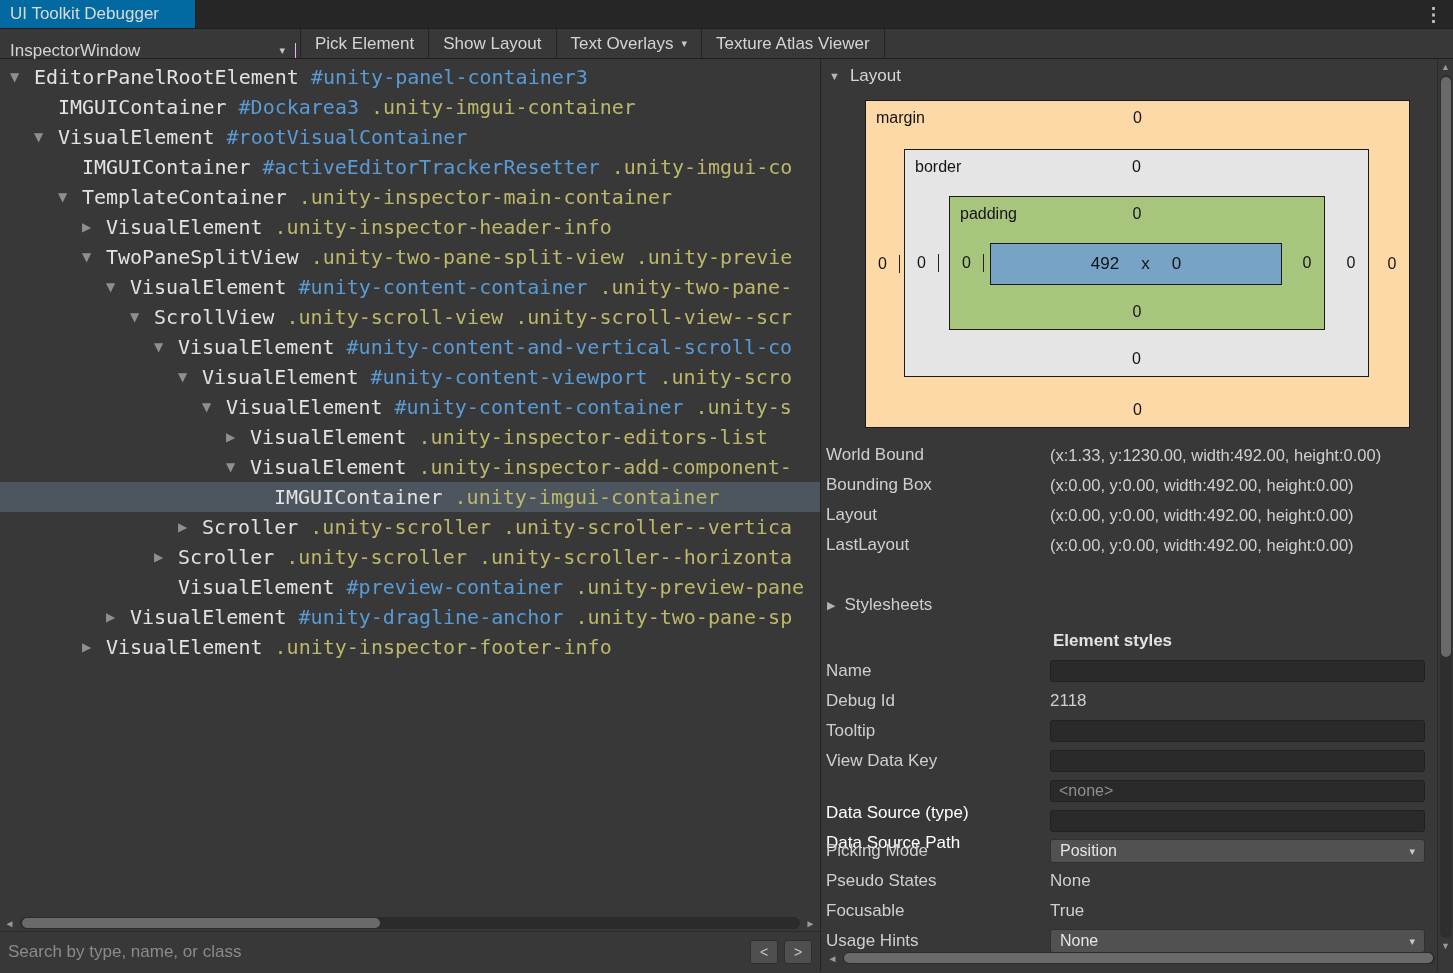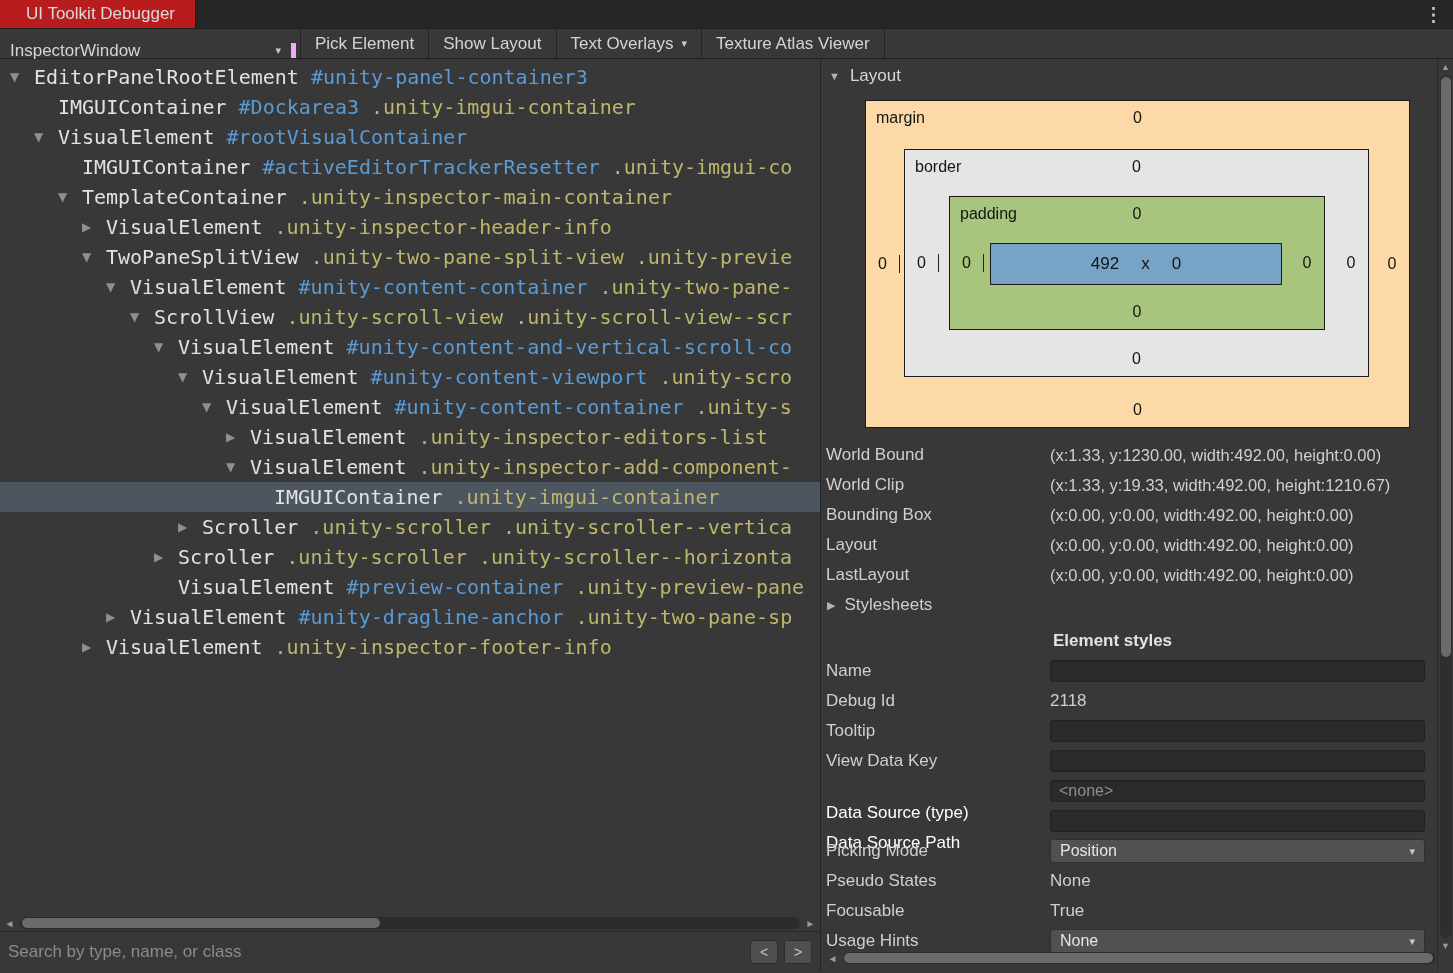--- a/index.html
+++ b/index.html
@@ -3,30 +3,30 @@
 <meta charset="utf-8">
 <style>
   * { margin:0; padding:0; box-sizing:border-box; }
   html,body { width:1453px; height:973px; background:#383838; overflow:hidden;
               font-family:"Liberation Sans", sans-serif; }
   .window { position:relative; width:1453px; height:973px; background:#383838; color:#d2d2d2; }
 
   
   .titlebar { height:29px; background:#262626; display:flex; align-items:stretch;
               position:relative; border-bottom:1px solid #1f1f1f; }
-  .tab { width:196px; background:#b91c1c; display:flex; align-items:center; padding-left:26px;
+  .tab { width:196px; background:#0369a1; display:flex; align-items:center; padding-left:10px;
          font-size:17px; color:#dadada; border-right:1px solid #1b1b1b; }
   .menu-dots { position:absolute; right:10px; top:50%; transform:translateY(-50%);
                font-size:19px; font-weight:bold; color:#c2c2c2; line-height:1; }
 
   
   .toolbar { height:30px; background:#383838; border-bottom:1px solid #1f1f1f;
              display:flex; font-size:17px; color:#d4d4d4; align-items:stretch; }
   .tb-dropdown { width:296px; display:flex; align-items:center; justify-content:space-between;
-                 padding:0 10px; border-right:5px solid #f0abfc;margin-top:14px; }
+                 padding:0 10px; border-right:1px solid #f0abfc;margin-top:14px; }
   .tb-btn { display:flex; align-items:center; gap:8px; padding:0 14px;
             border-right:1px solid #242424; }
   .tb-btn.first { border-left:1px solid #242424; margin-left:4px; }
   .caret { font-size:11px; color:#c8c8c8; }
 
   
   .main { display:flex; height:913px; }
   .left { width:821px; display:flex; flex-direction:column; border-right:1px solid #242424; }
 
   
@@ -231,24 +231,20 @@
           </div>
         </div>
       </div>
 
       <div class="props" id="props">
           <div class="prop-row">
             <span class="prop-label">World Bound</span>
             <span class="prop-value">(x:1.33, y:1230.00, width:492.00, height:0.00)</span>
           </div>
           <div class="prop-row">
-            <span class="prop-label">World Clip</span>
-            <span class="prop-value">(x:1.33, y:19.33, width:492.00, height:1210.67)</span>
-          </div>
-          <div class="prop-row">
             <span class="prop-label">Bounding Box</span>
             <span class="prop-value">(x:0.00, y:0.00, width:492.00, height:0.00)</span>
           </div>
           <div class="prop-row">
             <span class="prop-label">Layout</span>
             <span class="prop-value">(x:0.00, y:0.00, width:492.00, height:0.00)</span>
           </div>
           <div class="prop-row">
             <span class="prop-label">LastLayout</span>
             <span class="prop-value">(x:0.00, y:0.00, width:492.00, height:0.00)</span>

